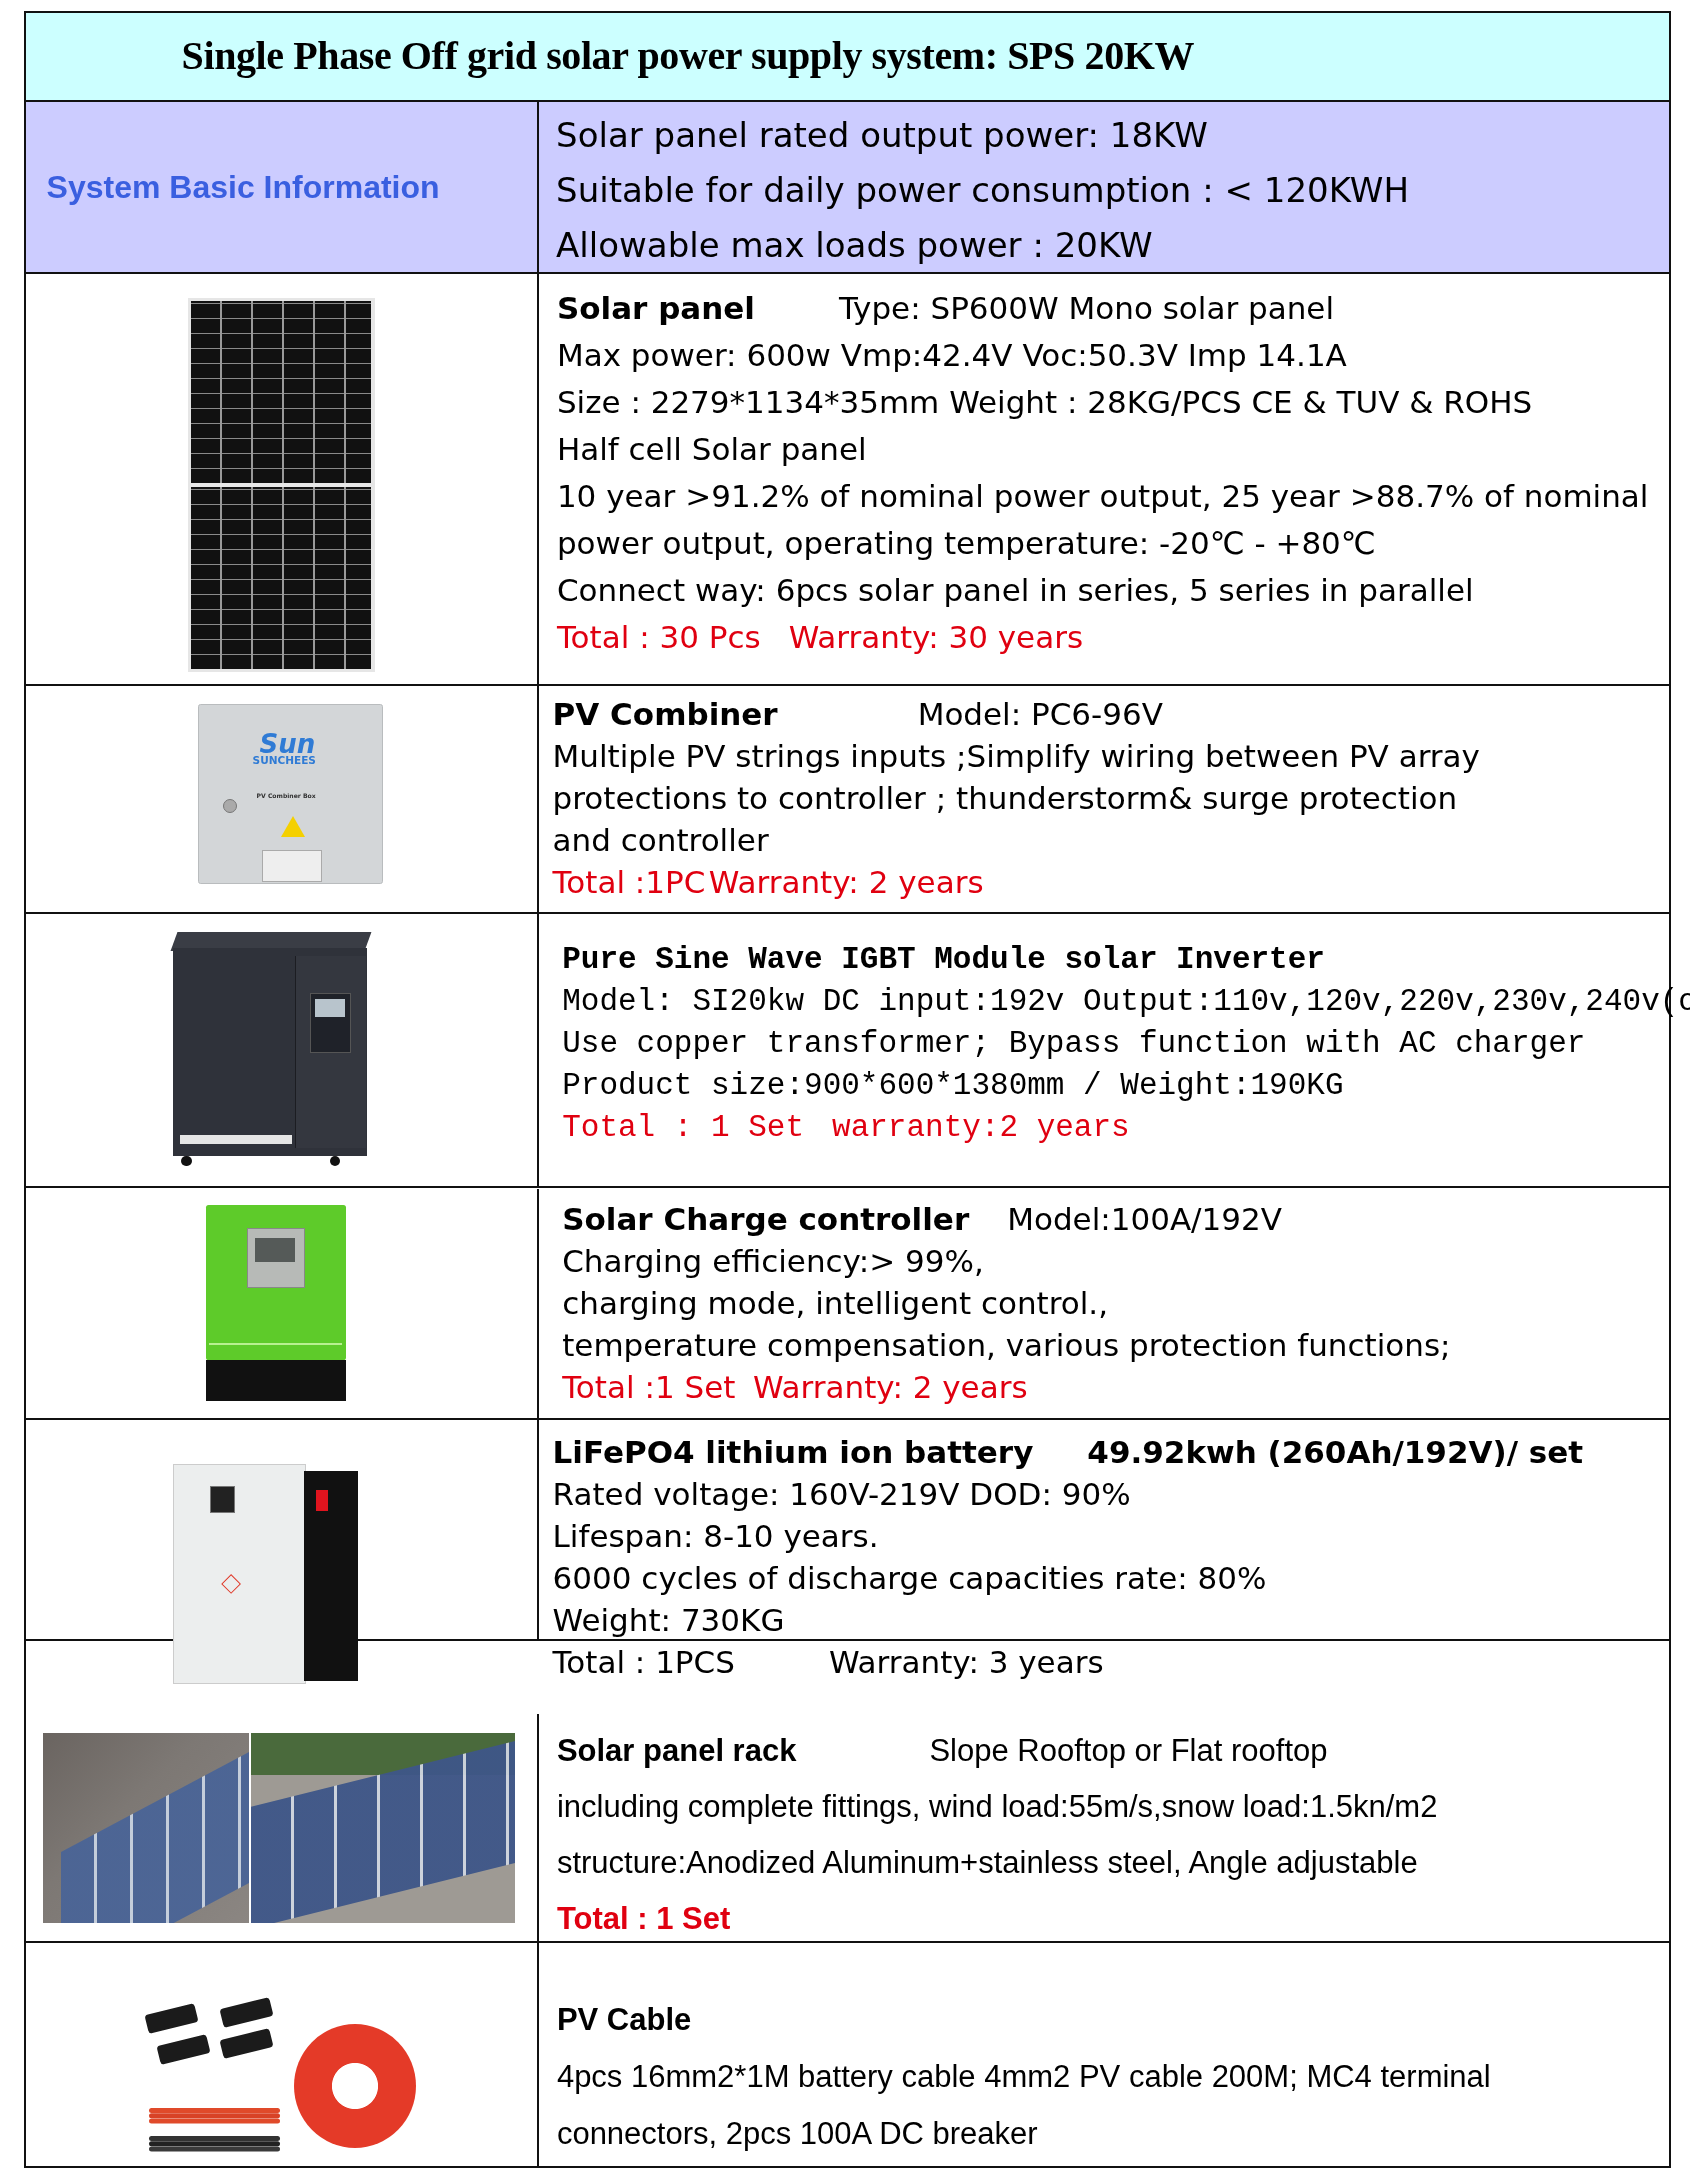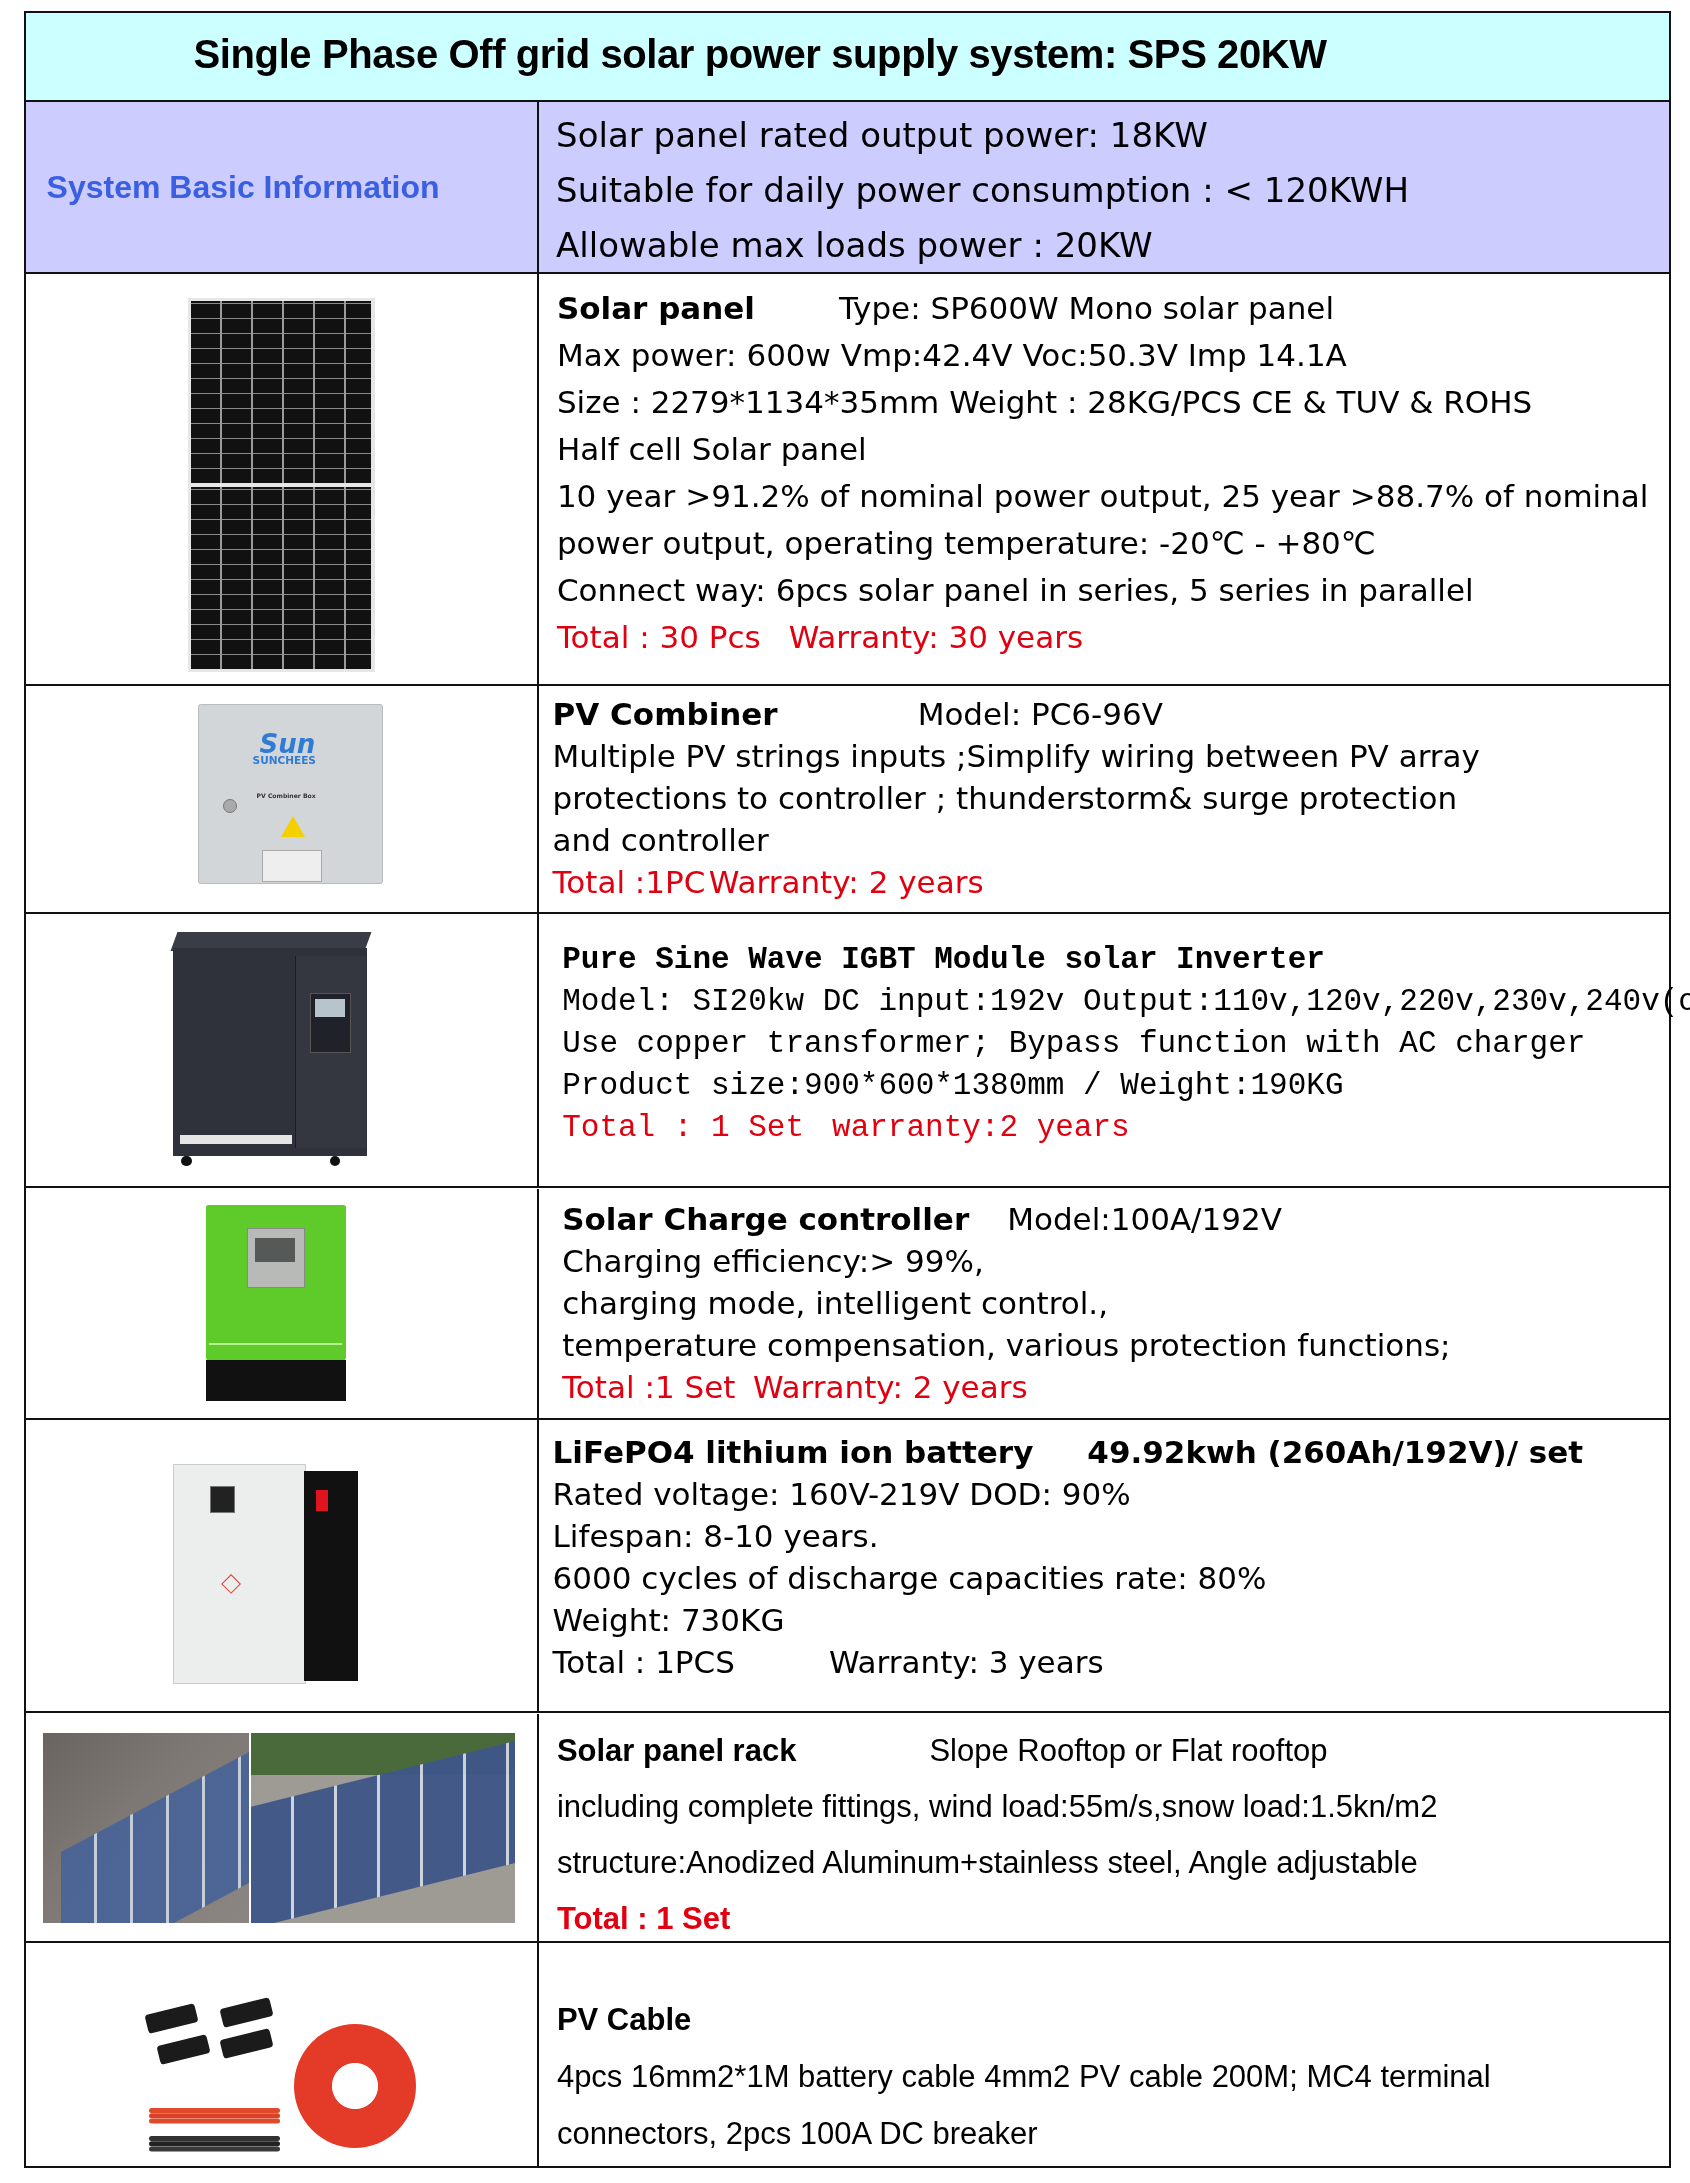--- a/index.html
+++ b/index.html
@@ -5,21 +5,21 @@
   html, body { margin:0; padding:0; background:#ffffff; }
   body { width:1690px; height:2184px; position:relative; overflow:hidden;
          font-family:"DejaVu Sans", sans-serif; color:#000; }
   .sheet { position:absolute; left:23.6px; top:11.4px; width:1647px; height:2157px;
            border:2.6px solid #111; box-sizing:border-box; }
   .row { position:absolute; left:0; width:100%; box-sizing:border-box; border-bottom:2.6px solid #111; }
   .row.last { border-bottom:none; }
   .lcell { position:absolute; left:0; top:0; bottom:0; width:513px; border-right:2.6px solid #111; box-sizing:border-box; }
   .rcell { position:absolute; left:513px; right:0; top:0; bottom:0; }
   .title-row { top:0; height:89px; background:#ccffff; }
-  .title { position:absolute; left:168px; top:19px; font-family:Liberation Sans, sans-serif;
+  .title { position:absolute; left:156px; top:19px; font-family:Liberation Serif, serif;
            font-weight:bold; font-size:40px; letter-spacing:-0.4px; white-space:nowrap; }
   .info-row { top:89px; height:172px; background:#ccccff; }
   .info-label { position:absolute; left:21px; top:67px; font-family:"Liberation Sans", sans-serif;
                 font-weight:bold; font-size:32px; color:#3a5fe0; white-space:nowrap; }
   .info-lines { position:absolute; left:17.5px; top:5.2px; font-size:34px; line-height:55px; }
   .info-lines div { white-space:nowrap; }
   .txt { position:absolute; font-size:31px; white-space:nowrap; }
   .txt .ln { display:block; }
   .b { font-weight:bold; }
   .red { color:#e00010; }
@@ -184,21 +184,21 @@
       <div class="txt" style="left:23.6px;top:8.7px;line-height:42px;">
         <span class="ln"><span class="b">Solar Charge controller</span><span class="gap" style="width:38px"></span><span>Model:100A/192V</span></span>
         <span class="ln">Charging efficiency:&gt; 99%,</span>
         <span class="ln">charging mode, intelligent control.,</span>
         <span class="ln">temperature compensation, various protection functions;</span>
         <span class="ln red"><span>Total :1 Set</span><span class="gap" style="width:17.5px"></span><span>Warranty: 2 years</span></span>
       </div>
     </div>
   </div>
 
-  <div class="row" style="top:1407px;height:293px;">
+  <div class="row" style="top:1407px;height:221px;">
     <div class="lcell">
       <div class="battery" style="left:147px;">
         <div class="front"></div>
         <div class="side"></div>
         <div class="scrn"></div>
         <div class="red"></div>
         <div class="logo"></div>
       </div>
     </div>
     <div class="rcell">

